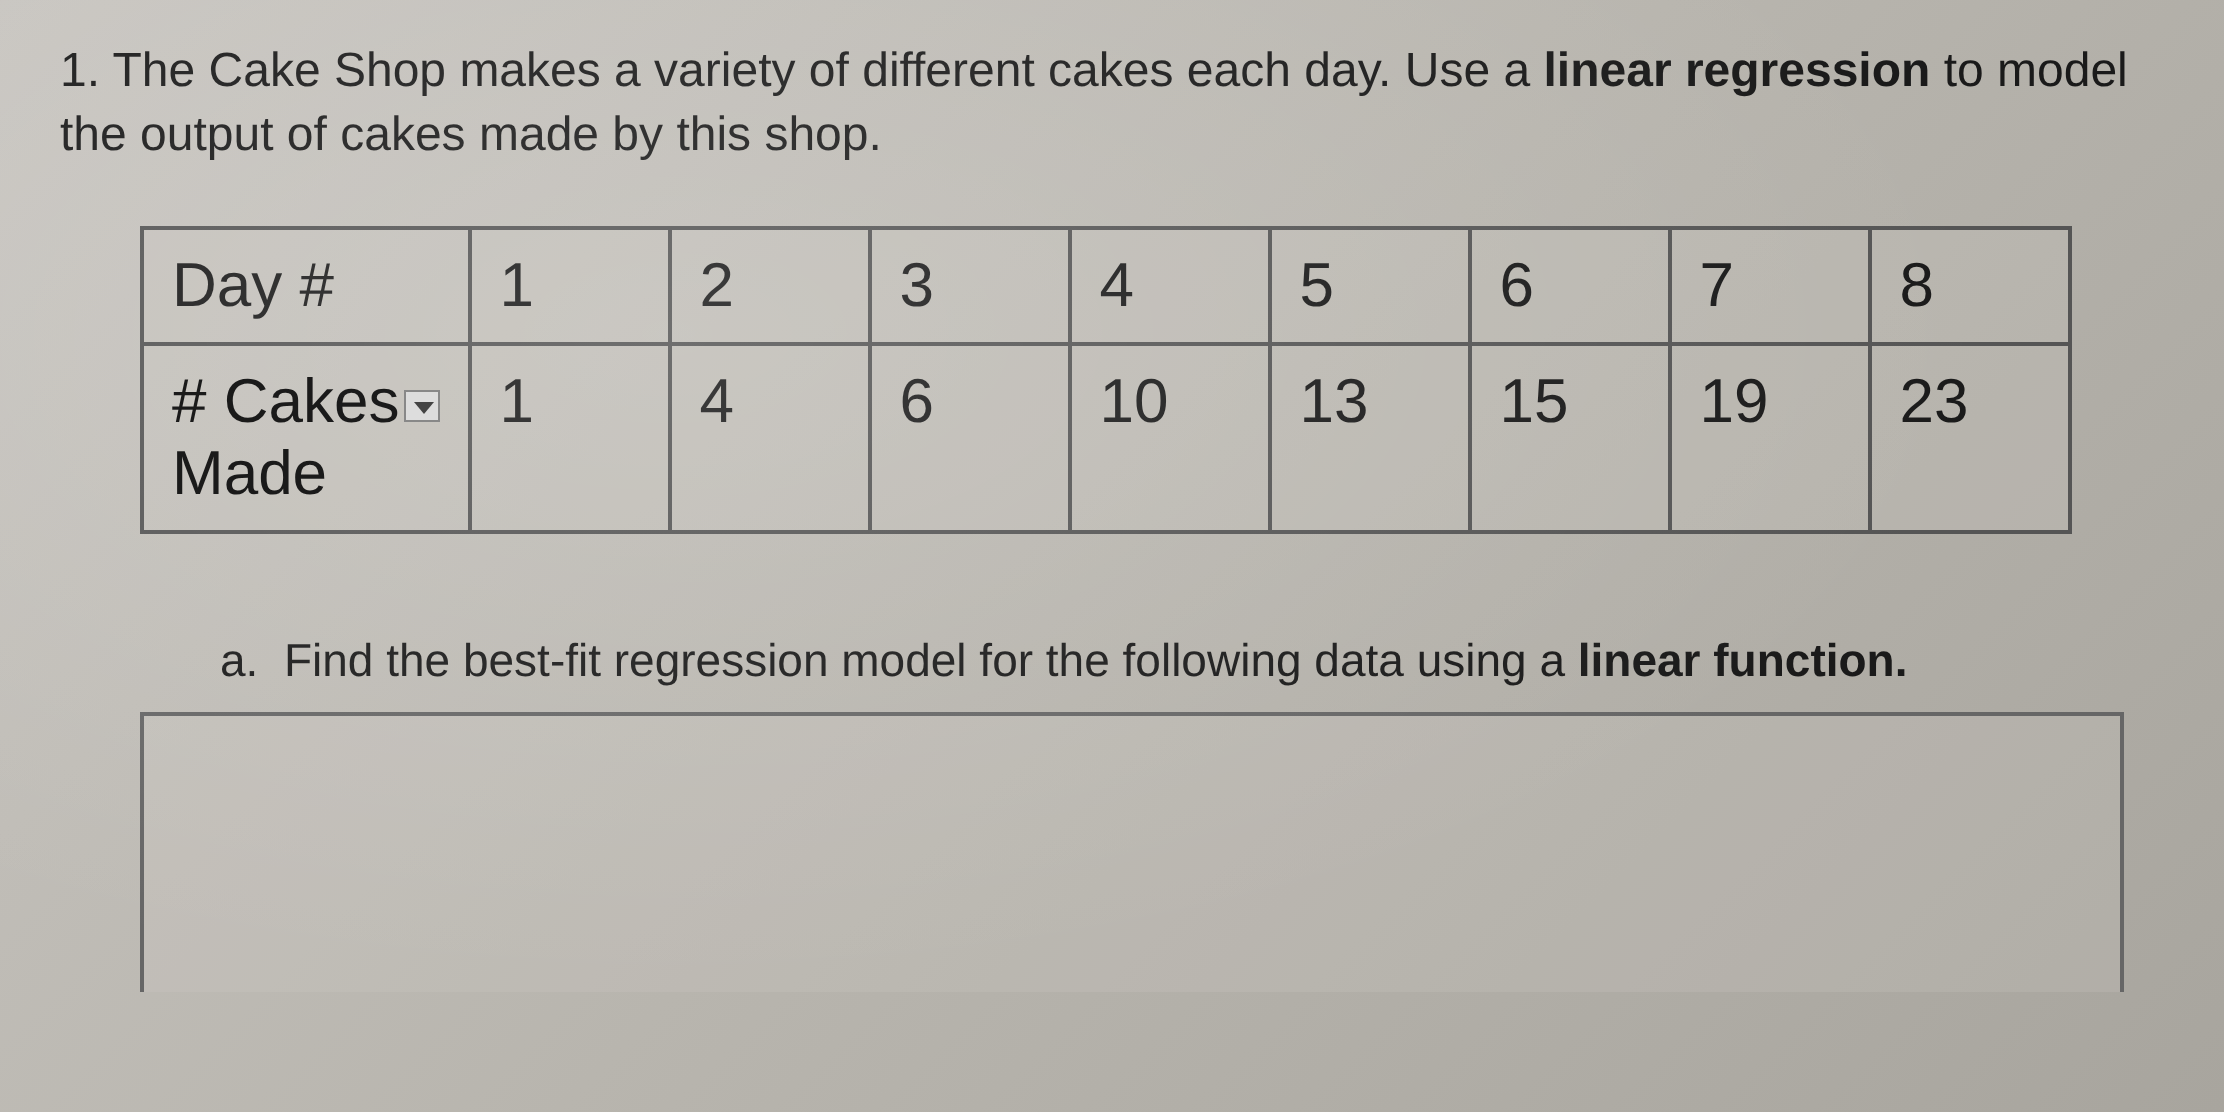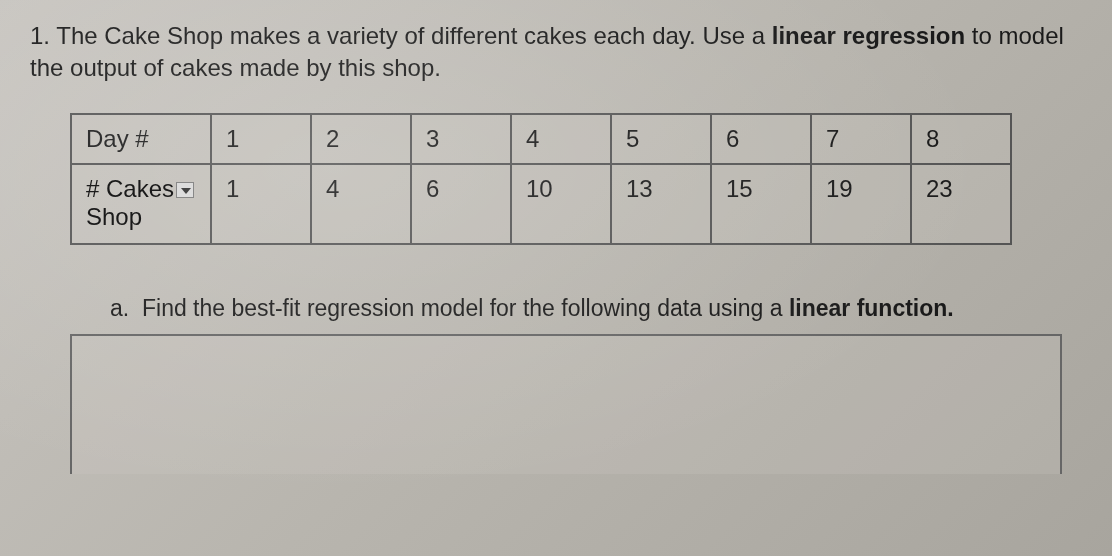--- a/index.html
+++ b/index.html
@@ -41,21 +41,21 @@
       margin-left: 40px;
       margin-bottom: 50px;
     }
     table {
       border-collapse: collapse;
       background: rgba(200, 197, 190, 0.3);
     }
     td {
       border: 2px solid #555;
       padding: 10px 14px;
-      font-size: 24px;
+      font-size: 31px;
       color: #1a1a1a;
       vertical-align: top;
       min-width: 100px;
       height: 50px;
     }
     td.header-cell {
       min-width: 140px;
       font-weight: 400;
     }
     .row2 td {
@@ -121,21 +121,21 @@
       <td>3</td>
       <td>4</td>
       <td>5</td>
       <td>6</td>
       <td>7</td>
       <td>8</td>
     </tr>
     <tr class="row2">
       <td class="header-cell cakes-label">
         <span># Cakes</span><span class="dropdown-icon"></span><br>
-        <span>Shop</span>
+        <span>Made</span>
       </td>
       <td>1</td>
       <td>4</td>
       <td>6</td>
       <td>10</td>
       <td>13</td>
       <td>15</td>
       <td>19</td>
       <td>23</td>
     </tr>

